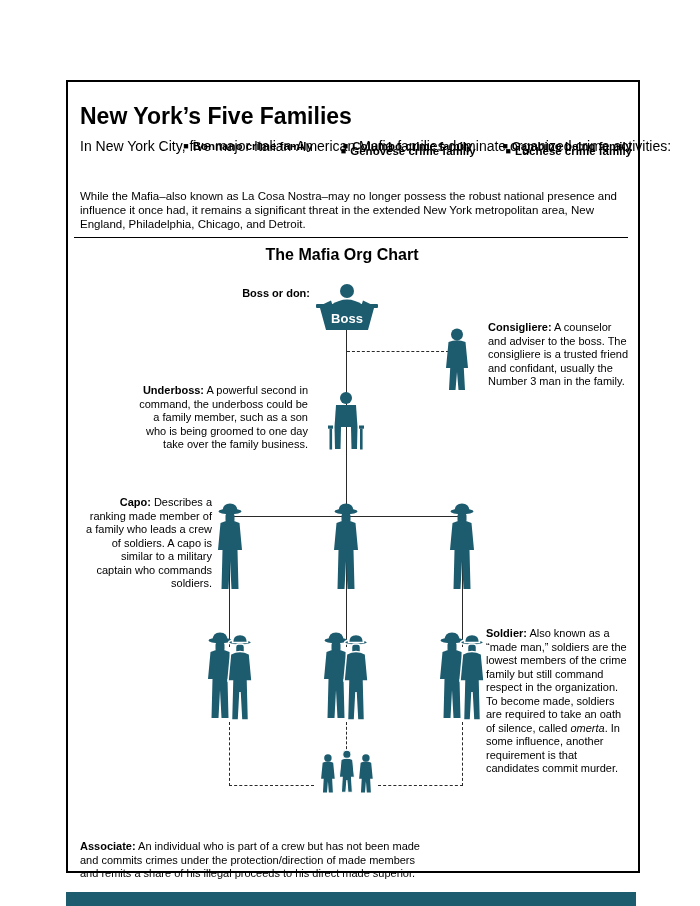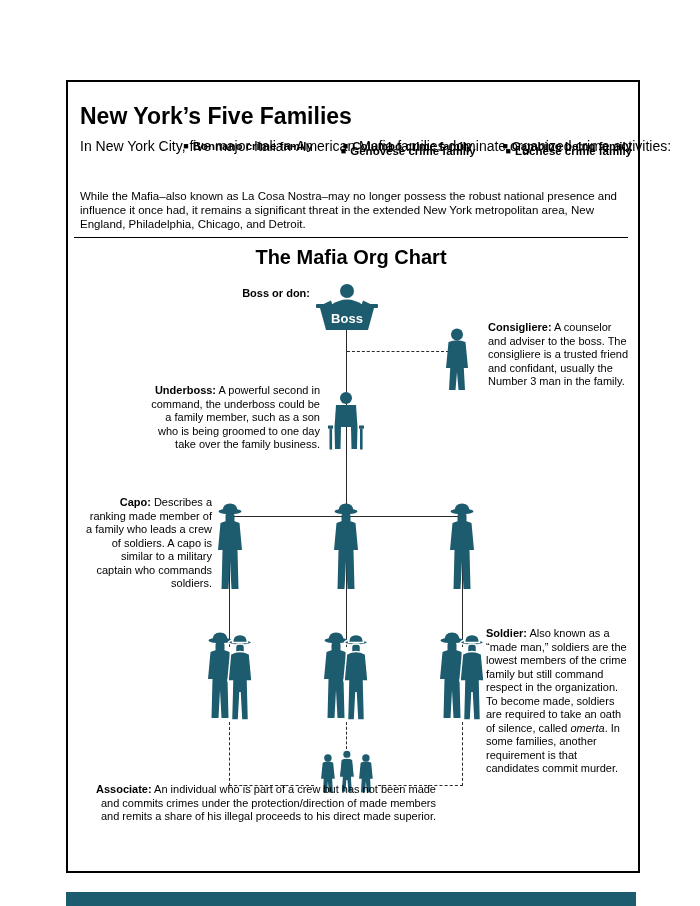--- a/index.html
+++ b/index.html
@@ -8,22 +8,22 @@
   .frame{position:absolute;left:66px;top:80px;width:570px;height:789px;
          border:2px solid #000;background:#fff;}
   .title{position:absolute;left:80px;top:88px;font-size:23px;font-weight:bold;}
   .intro{position:absolute;left:80px;top:124px;font-size:14px;}
   .famrow{position:absolute;left:70px;width:562px;display:flex;justify-content:flex-end;
           gap:30px;font-weight:bold;font-size:11.5px;white-space:nowrap;}
   .row1{top:140px}.row2{top:145px}
   .sq{font-size:9px;margin-right:4px;position:relative;top:-1px;}
   .para{position:absolute;left:80px;top:177px;width:549px;font-size:11.5px;line-height:14.2px;}
   .divider{position:absolute;left:74px;top:237px;width:554px;border-top:1.5px solid #000;}
-  .chart-title{position:absolute;left:66px;top:246px;width:570px;text-align:center;
-               font-size:20px;font-weight:bold;}
+  .chart-title{position:absolute;left:57px;top:246px;width:570px;text-align:center;
+               font-size:16px;font-weight:bold;}
   
   .ln{position:absolute;z-index:1;}
   .lnv{border-left:1.5px solid #2a2a2a;width:0;}
   .lnh{border-top:1.5px solid #2a2a2a;height:0;}
   .dshv{border-left:1.5px dashed #2a2a2a;width:0;}
   .dshh{border-top:1.5px dashed #2a2a2a;height:0;}
   .l-boss-capo{left:346px;top:329px;height:188px;}
   .l-boss-consig{left:347px;top:351px;width:102px;}
   .l-capo-row{left:229px;top:516px;width:235px;}
   .l-capo-l{left:229px;top:517px;height:130px;}
@@ -50,24 +50,24 @@
   .n-sold-m{left:317px;top:630px;}
   .n-sold-r{left:433px;top:630px;}
   .n-assoc{left:308px;top:748px;}
   
   .ann{position:absolute;z-index:3;font-size:11px;line-height:13.5px;}
   .ann b{font-weight:bold;}
   .blockterm{display:block;}
   .ra{text-align:right;}
   .ann-boss{left:172px;top:287px;width:138px;}
   .ann-consig{left:488px;top:321px;width:142px;}
-  .ann-under{left:148px;top:384px;width:172px;}
+  .ann-under{left:136px;top:384px;width:172px;}
   .ann-capo{left:84px;top:496px;width:128px;}
   .ann-sold{left:486px;top:627px;width:146px;}
-  .ann-assoc{left:80px;top:783px;width:356px;text-align:right;}
+  .ann-assoc{left:80px;top:840px;width:356px;}
   .accent-bar{position:absolute;left:66px;top:892px;width:570px;height:14px;background:#1d5b6e;}
 </style>
 </head>
 <body>
 
 <svg width="0" height="0" style="position:absolute" aria-hidden="true">
   <defs>
     <g id="fedora-man">
       <ellipse cx="18" cy="8.5" rx="11.5" ry="2.7"></ellipse>
       <path d="M10.5 8.5 Q10.5 0.5 18 0.5 Q25.5 0.5 25.5 8.5 Z"></path>
@@ -200,21 +200,21 @@
   <span>A powerful second in command, the underboss could be a family member, such as a son who is being groomed to one day take over the family business.</span>
 </div>
 
 <div class="ann ra ann-capo">
   <b>Capo:</b>
   <span>Describes a ranking made member of a family who leads a crew of soldiers. A capo is similar to a military captain who commands soldiers.</span>
 </div>
 
 <div class="ann ann-sold">
   <b>Soldier:</b>
-  <span>Also known as a “made man,” soldiers are the lowest members of the crime family but still command respect in the organization. To become made, soldiers are required to take an oath of silence, called </span><i>omerta</i><span>. In some families, another requirement is that candidates commit murder.</span>
+  <span>Also known as a “made man,” soldiers are the lowest members of the crime family but still command respect in the organization. To become made, soldiers are required to take an oath of silence, called </span><i>omerta</i><span>. In some influence, another requirement is that candidates commit murder.</span>
 </div>
 
 <div class="ann ann-assoc">
   <b>Associate:</b>
   <span>An individual who is part of a crew but has not been made and commits crimes under the protection/direction of made members and remits a share of his illegal proceeds to his direct made superior.</span>
 </div>
 
 <div class="accent-bar"></div>
 
 </body></html>

